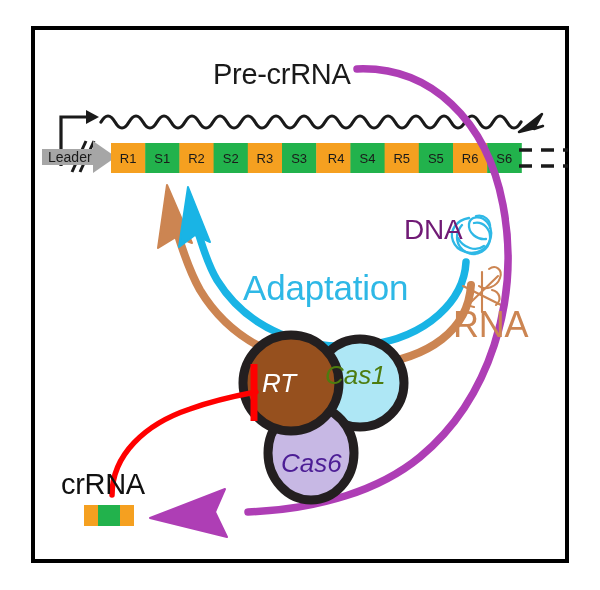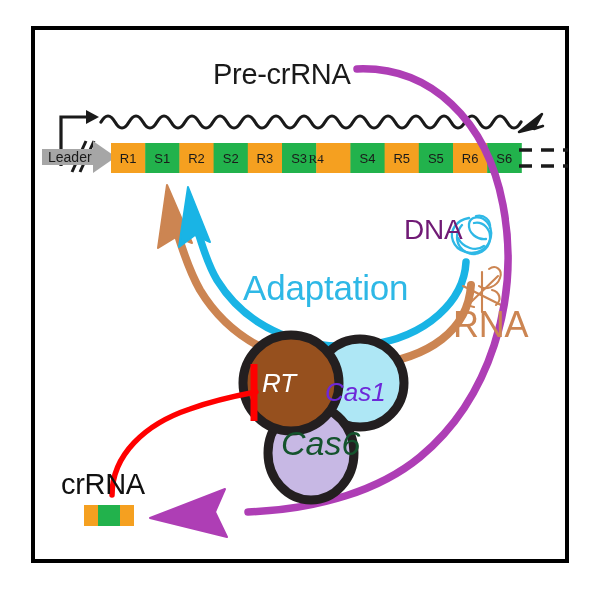--- a/index.html
+++ b/index.html
@@ -83,28 +83,27 @@
   #label-rt {
     left: 262px;
     top: 368px;
     font-size: 26px;
     color: #ffffff;
   }
   #label-cas1 {
     left: 325px;
     top: 360px;
     font-size: 26px;
-    color: #6d28d9;
-    margin-top: 17px;
+    color: #4d7c0f;
   }
   #label-cas6 {
     left: 281px;
-    top: 424px;
-    font-size: 34px;
-    color: #14532d;
+    top: 448px;
+    font-size: 26px;
+    color: #4c1d95;
   }
   .repeat-label, .spacer-label {
     position: absolute;
     font-size: 13px;
     font-family: "Liberation Sans", sans-serif;
     color: #1a1a1a;
     text-align: center;
     pointer-events: none;
   }
 </style>
@@ -270,21 +269,21 @@
 
   <div class="protein-label" id="label-cas6">Cas6</div>
 
   <div id="array-text-layer">
       <div class="repeat-label" style="left: 111px; top: 151px; width: 34.2px;">R1</div>
       <div class="spacer-label" style="left: 145.2px; top: 151px; width: 34.2px;">S1</div>
       <div class="repeat-label" style="left: 179.4px; top: 151px; width: 34.2px;">R2</div>
       <div class="spacer-label" style="left: 213.6px; top: 151px; width: 34.2px;">S2</div>
       <div class="repeat-label" style="left: 247.8px; top: 151px; width: 34.2px;">R3</div>
       <div class="spacer-label" style="left: 282px; top: 151px; width: 34.2px;">S3</div>
-      <div class="repeat-label" style="left: 299px; top: 151px; width: 34.2px; font-family: Liberation Serif, serif;">R4</div>
+      <div class="repeat-label" style="left: 319px; top: 151px; width: 34.2px;">R4</div>
       <div class="spacer-label" style="left: 350.4px; top: 151px; width: 34.2px;">S4</div>
       <div class="repeat-label" style="left: 384.6px; top: 151px; width: 34.2px;">R5</div>
       <div class="spacer-label" style="left: 418.8px; top: 151px; width: 34.2px;">S5</div>
       <div class="repeat-label" style="left: 453px; top: 151px; width: 34.2px;">R6</div>
       <div class="spacer-label" style="left: 487.2px; top: 151px; width: 34.2px;">S6</div>
     </div>
 
 </div>
 
 </body></html>

